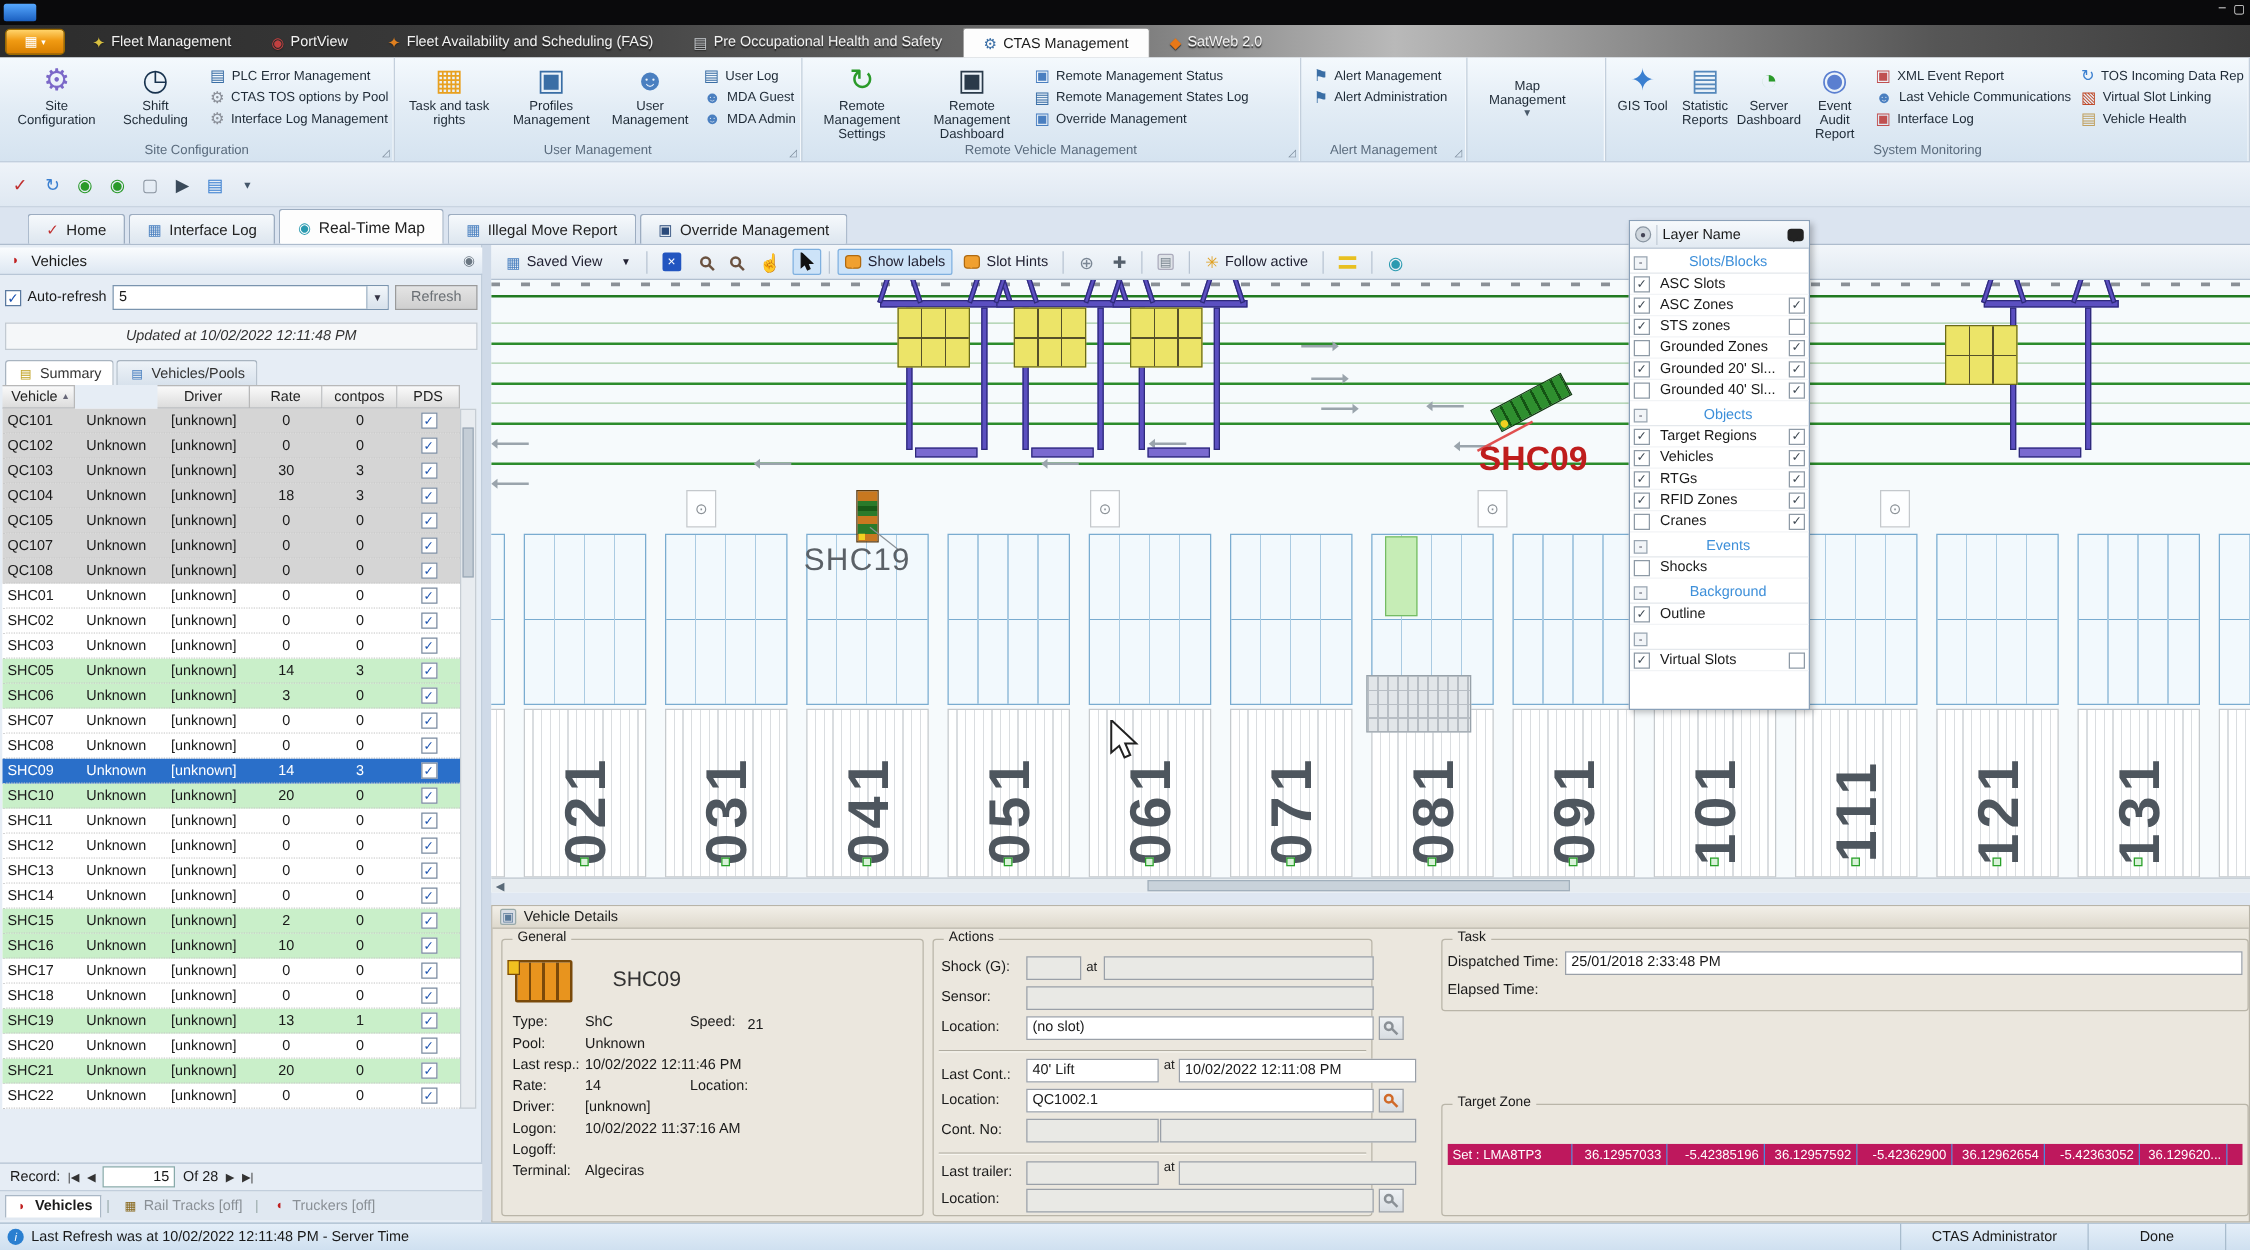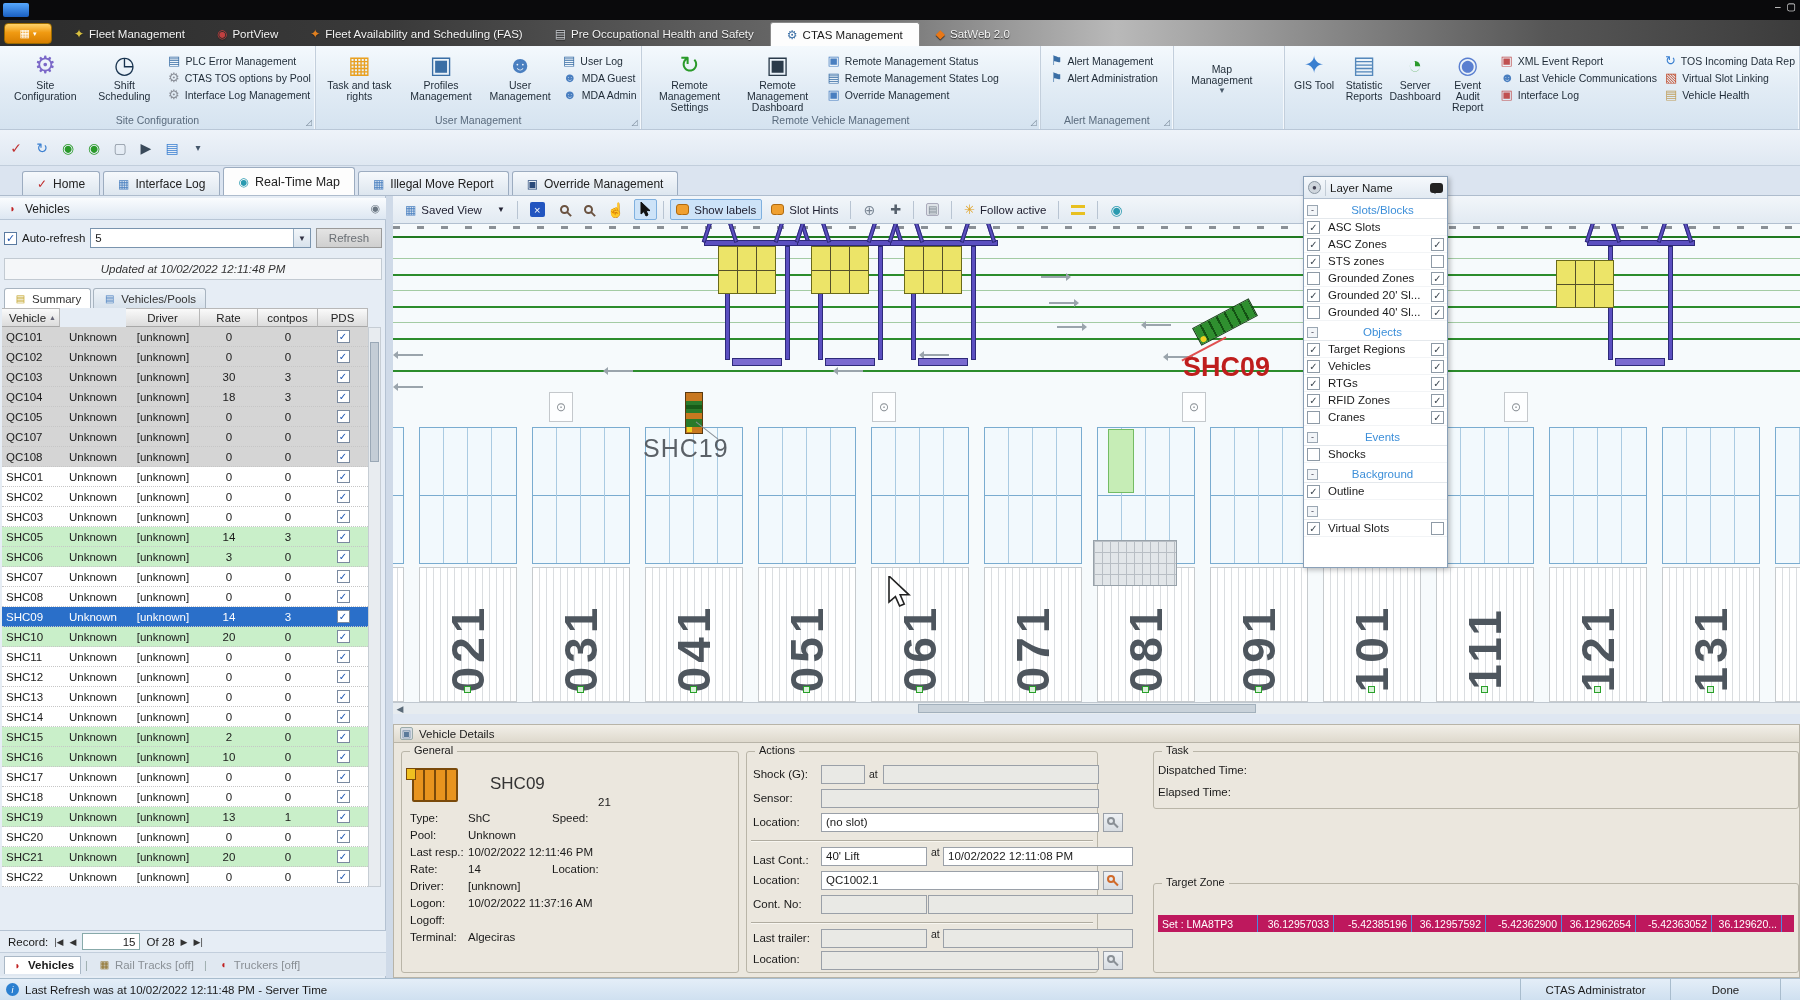--- a/index.html
+++ b/index.html
@@ -360,20 +360,21 @@
             <div class="rsmall">
               <span class="rics" style="color: rgb(192, 74, 42);">▧</span>
               <span>Virtual Slot Linking</span>
             </div>
             <div class="rsmall">
               <span class="rics" style="color: rgb(192, 160, 96);">▤</span>
               <span>Vehicle Health</span>
             </div>
           </div>
         </div>
+        <div class="rlabel"><span>System Monitoring</span></div>
       </div>
     </div>
   </div>
 
 <div id="qat">
     <span id="qat-icons" style="display:flex;gap:6px">
       <div class="qbtn">
         <span style="color: rgb(192, 48, 48);">✓</span>
       </div>
       <div class="qbtn">
@@ -1088,21 +1089,21 @@
     <span>Vehicle Details</span>
   </div>
 
   <div class="gb" style="left:7px;top:26px;width:338px;height:222px">
     <span class="gbl">General</span>
     <div id="truckicon"></div>
     <div id="gen-name">SHC09</div>
     <span class="glab" style="left:8px;top:60px">Type:</span>
       <span class="glab" style="left:66px;top:60px">ShC</span>
     <span class="glab" style="left:150px;top:60px">Speed:</span>
-      <span class="glab" style="left:196px;top:44px">21</span>
+      <span class="glab" style="left:196px;top:62px">21</span>
     <span class="glab" style="left:8px;top:77px">Pool:</span>
       <span class="glab" style="left:66px;top:77px">Unknown</span>
     <span class="glab" style="left:8px;top:94px">Last resp.:</span>
       <span class="glab" style="left:66px;top:94px">10/02/2022 12:11:46 PM</span>
     <span class="glab" style="left:8px;top:111px">Rate:</span>
       <span class="glab" style="left:66px;top:111px">14</span>
     <span class="glab" style="left:150px;top:111px">Location:</span>
       <span class="glab" style="left:210px;top:111px"></span>
     <span class="glab" style="left:8px;top:128px">Driver:</span>
       <span class="glab" style="left:66px;top:128px">[unknown]</span>
@@ -1148,20 +1149,21 @@
     <span class="glab" style="left:6px;top:201px">Location:</span>
     <div class="fld empty" style="left:74px;top:199px;width:278px"></div>
     <div class="lk" style="left:356px;top:199px">
         <span class="mg"></span>
       </div>
   </div>
 
   <div class="gb" style="left:759px;top:26px;width:646px;height:58px">
     <span class="gbl">Task</span>
     <span class="glab" style="left:4px;top:12px">Dispatched Time:</span>
+    <div class="fld" style="left:98px;top:9px;width:542px">25/01/2018 2:33:48 PM</div>
     <span class="glab" style="left:4px;top:34px">Elapsed Time:</span>
   </div>
 
 
   <div class="gb" style="left:759px;top:158px;width:646px;height:90px">
     <span class="gbl">Target Zone</span>
     <div id="tz-row" style="top:31px">
         <div class="tzc d" style="width: 100px; justify-content: flex-start; padding-left: 4px;">Set : LMA8TP3</div>
         <div class="tzc d" style="width: 76px;">36.12957033</div>
         <div class="tzc d" style="width: 78px;">-5.42385196</div>

